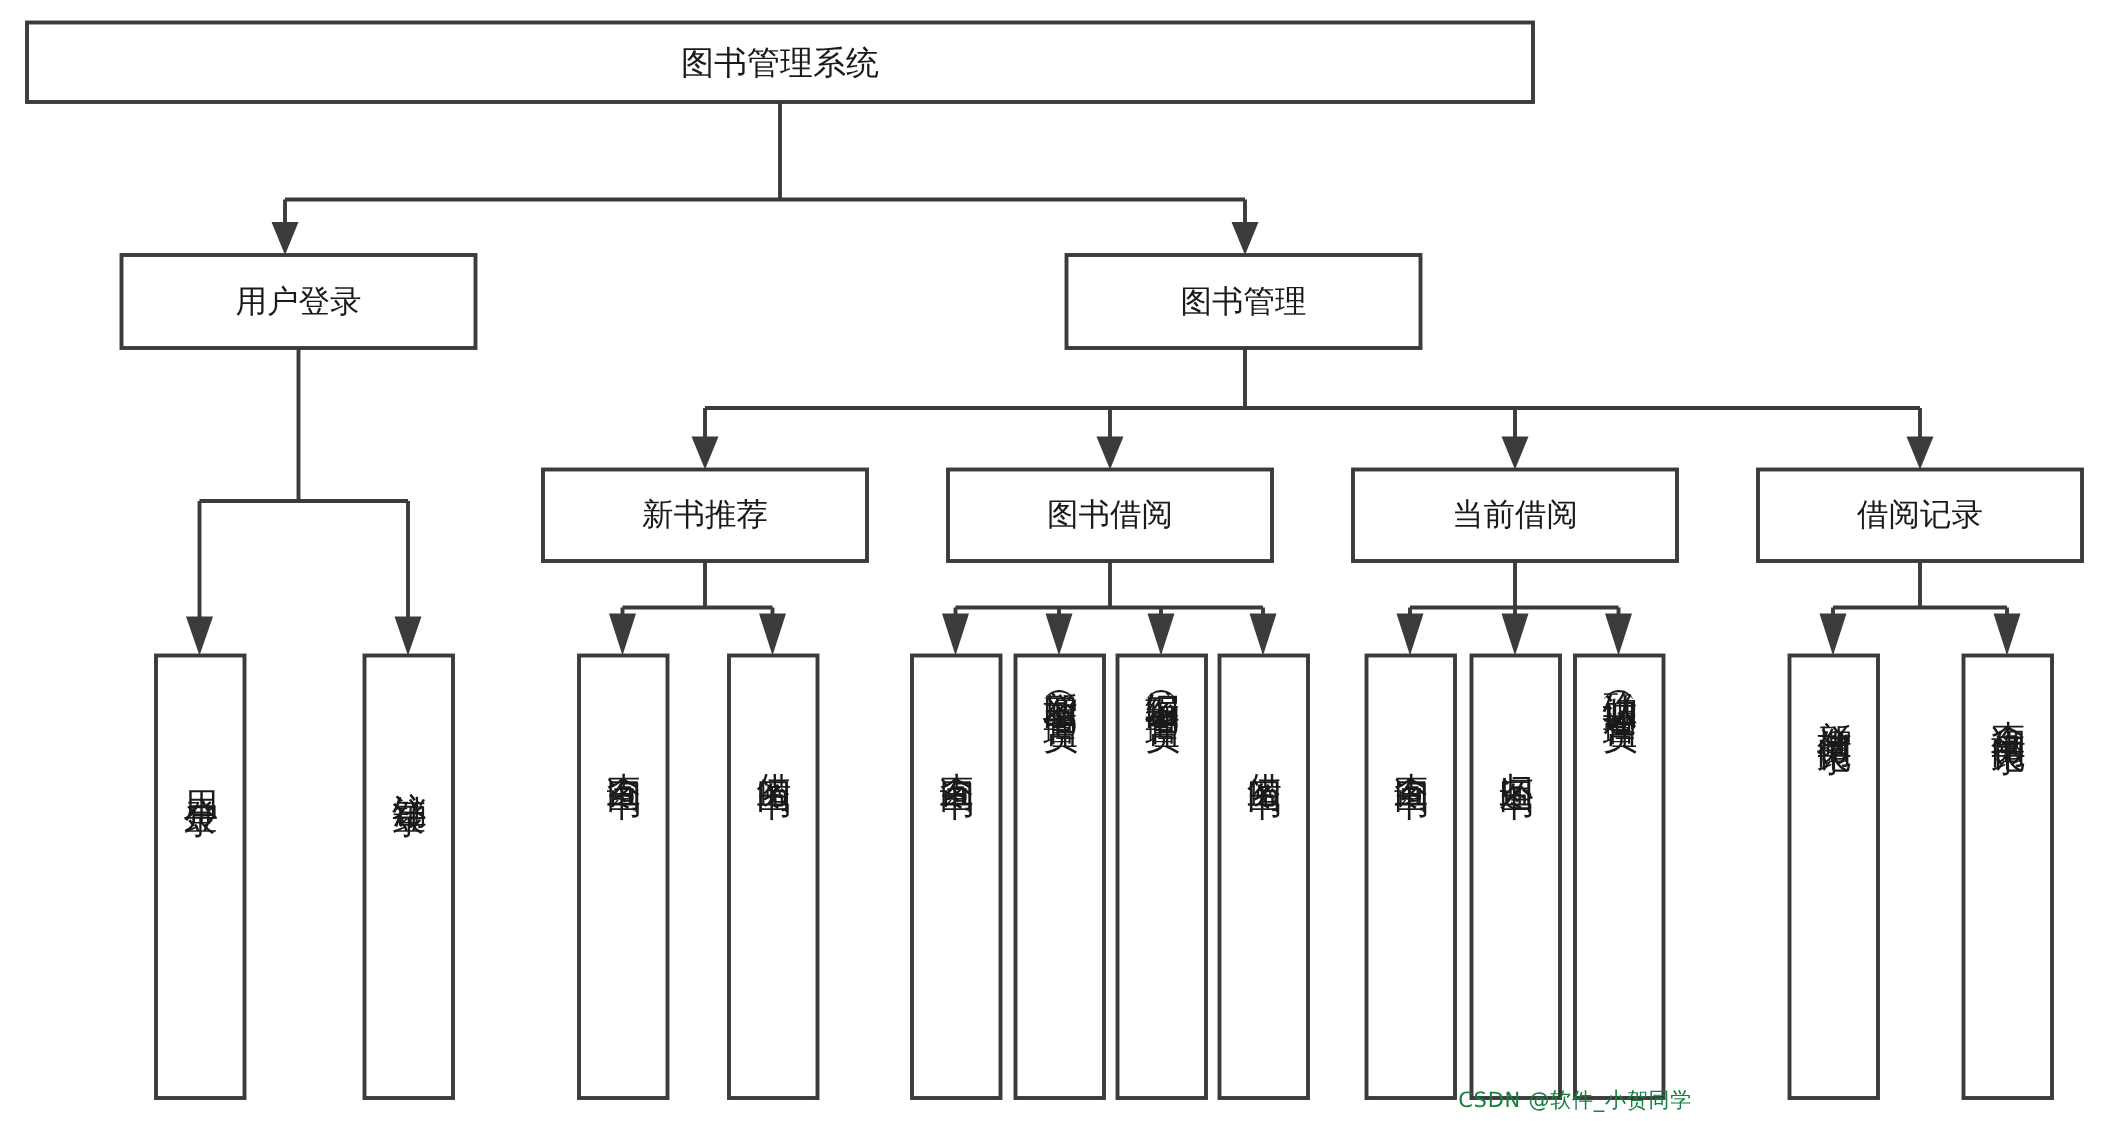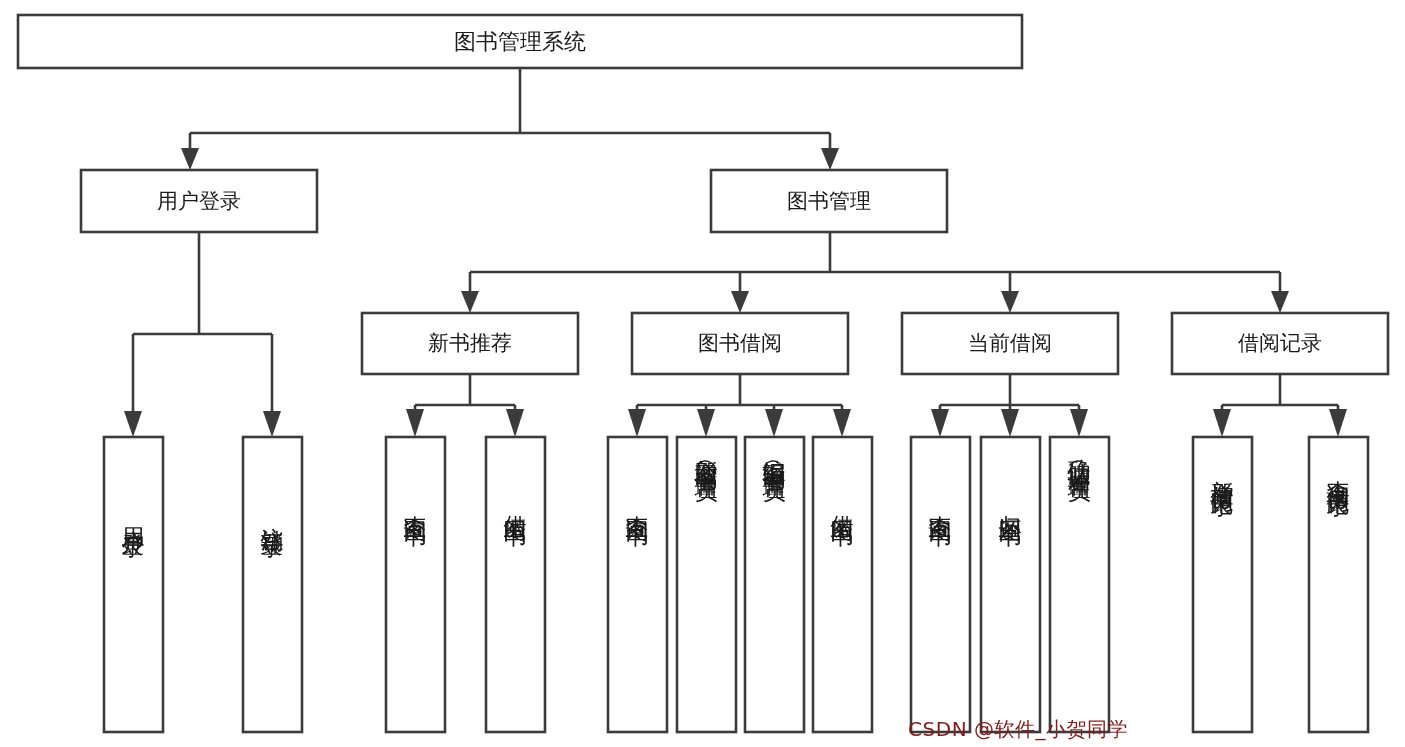--- a/index.html
+++ b/index.html
@@ -65,22 +65,22 @@
     line-height: 1.05;
     letter-spacing: 3px;
     color: #1a1a1a;
     white-space: nowrap;
   }
   .watermark {
     position: absolute;
     right: 8px;
     bottom: 4px;
     font-family: "DejaVu Sans", "Liberation Sans", sans-serif;
-    font-size: 20px;
-    color: #7f1d1d;
+    font-size: 14px;
+    color: #15803d;
     letter-spacing: 0.5px;
     user-select: none;
   }
 </style>
 </head>
 <body>
 
 <div id="diagram-root">
 
   <svg class="diagram" viewBox="0 0 1405 747">

